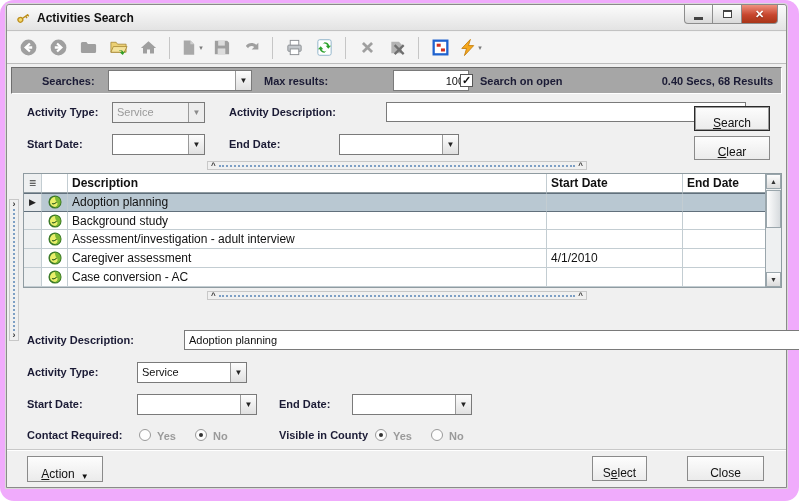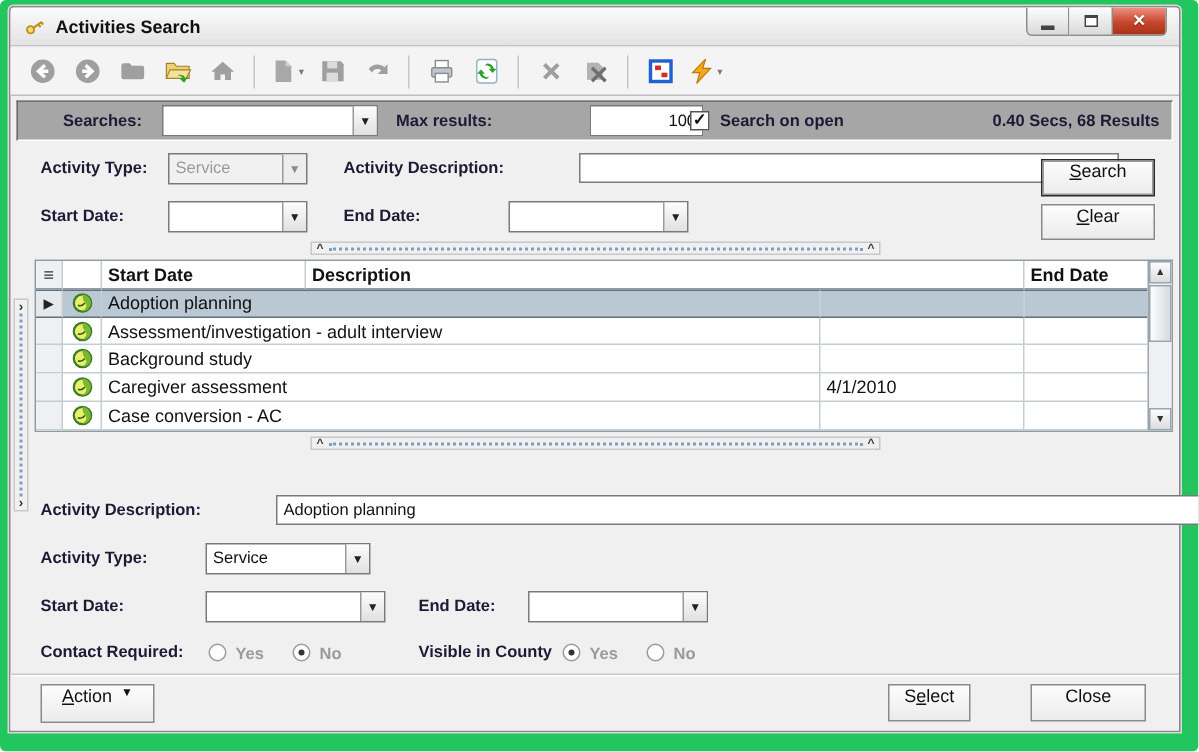--- a/index.html
+++ b/index.html
@@ -1,17 +1,17 @@
 <!DOCTYPE html>
 <html><head>
 <meta charset="utf-8">
 <style>
   * { margin:0; padding:0; box-sizing:border-box; }
   html,body { width:799px; height:501px; background:#fff; font-family:"Liberation Sans", sans-serif; }
-  .frame { position:relative; width:799px; height:501px; background:#22c55e; border-radius:4px; overflow:hidden; }
+  .frame { position:relative; width:799px; height:501px; background:#f0abfc; border-radius:14px; overflow:hidden; }
   .window { position:absolute; left:6px; top:4px; width:781px; height:484px; background:#f0f0f0;
             border:1px solid #8a8a8a; box-shadow:0 0 0 1px #d8d8d8; border-radius:3px 3px 0 0; }
 
   
   .titlebar { position:absolute; left:0; top:0; right:0; height:26px;
               background:linear-gradient(#fbfbfb,#e3e3e3); border-bottom:1px solid #c2c2c2;
               display:flex; align-items:center; padding-left:8px; border-radius:3px 3px 0 0; }
   .title-text { font-size:12px; font-weight:bold; color:#111; margin-left:6px; }
   .winbtns { position:absolute; right:8px; top:0; display:flex; }
   .wbtn { height:19px; border:1px solid #8d8d8d; border-top:none; display:flex; align-items:center; justify-content:center; }
@@ -46,21 +46,21 @@
             font-size:11px; padding:0 4px; color:#111;margin-left:47px; }
   .cbox { position:absolute; width:13px; height:13px; background:#fff; border:1px solid #555;
           font-size:11px; line-height:11px; text-align:center; color:#111; font-weight:bold; }
   .cbox[data-checked="true"]::after { content:"\2713"; }
   .status { position:absolute; right:8px; top:7px; font-size:11px; font-weight:bold; color:#1b1b35; }
 
   
   .filter { position:absolute; left:0; top:93px; right:0; height:66px; }
   .filter .lbl { position:absolute; }
   .btn { position:absolute; background:linear-gradient(#fdfdfd,#ebebeb); border:1px solid #8a8a8a;
-         font-size:12px; color:#111; display:flex; align-items:flex-start; justify-content:center;
+         font-size:12px; color:#111; display:flex; align-items:flex-end; justify-content:center;
          font-family:"Liberation Sans",sans-serif; }
   .btn.default { border:1px solid #2a2a2a; box-shadow:inset 0 0 0 1px #9a9a9a; }
   .mn { text-decoration:underline; }
 
   
   .hsplit { position:absolute; left:200px; width:380px; height:9px; background:#f0f0f0;
             border:1px solid #c8c8c8; display:flex; align-items:center; }
   .hsplit .sarr { font-size:8px; font-weight:bold; color:#333; line-height:7px; padding:0 3px; }
   .hsplit .dots { flex:1; border-top:2px dotted #7d9fc4; height:0; }
   .vsplit { position:absolute; left:2px; top:194px; width:10px; height:142px; background:#f0f0f0;
@@ -273,22 +273,22 @@
       <span class="sarr">^</span>
     </div>
 
     <div class="grid">
       <div class="gbody">
         <div class="grow head">
           <div class="gc c-sel">
               <span class="lines-ic">≡</span>
             </div>
           <div class="gc c-icon"></div>
+          <div class="gc c-desc">Description</div>
           <div class="gc c-start">Start Date</div>
-          <div class="gc c-desc">Description</div>
           <div class="gc c-end">End Date</div>
         </div>
 
         <div class="grow sel">
           <div class="gc c-sel">
               <span class="ptr">▶</span>
             </div>
           <div class="gc c-icon">
               <svg width="14" height="14" viewBox="0 0 14 14">
                 <circle cx="7" cy="7" r="5.8" fill="#e9ef6a" stroke="#3c7a28" stroke-width="1.5"></circle>
@@ -302,34 +302,34 @@
         </div>
         <div class="grow">
           <div class="gc c-sel"></div>
           <div class="gc c-icon">
               <svg width="14" height="14" viewBox="0 0 14 14">
                 <circle cx="7" cy="7" r="5.8" fill="#e9ef6a" stroke="#3c7a28" stroke-width="1.5"></circle>
                 <path d="M7 1.4a5.6 5.6 0 010 11.2c2.6-2 3.4-4 1.6-5.9C7.3 5.3 7 3.6 7 1.4z" fill="#7ab832"></path>
                 <path d="M4 8.6c1.6.5 3.4 0 4.6-1.6" stroke="#2e5f1e" stroke-width="1.1" fill="none"></path>
               </svg>
             </div>
-          <div class="gc c-desc">Assessment/investigation - adult interview</div>
+          <div class="gc c-desc">Background study</div>
           <div class="gc c-start"></div>
           <div class="gc c-end"></div>
         </div>
         <div class="grow">
           <div class="gc c-sel"></div>
           <div class="gc c-icon">
               <svg width="14" height="14" viewBox="0 0 14 14">
                 <circle cx="7" cy="7" r="5.8" fill="#e9ef6a" stroke="#3c7a28" stroke-width="1.5"></circle>
                 <path d="M7 1.4a5.6 5.6 0 010 11.2c2.6-2 3.4-4 1.6-5.9C7.3 5.3 7 3.6 7 1.4z" fill="#7ab832"></path>
                 <path d="M4 8.6c1.6.5 3.4 0 4.6-1.6" stroke="#2e5f1e" stroke-width="1.1" fill="none"></path>
               </svg>
             </div>
-          <div class="gc c-desc">Background study</div>
+          <div class="gc c-desc">Assessment/investigation - adult interview</div>
           <div class="gc c-start"></div>
           <div class="gc c-end"></div>
         </div>
         <div class="grow">
           <div class="gc c-sel"></div>
           <div class="gc c-icon">
               <svg width="14" height="14" viewBox="0 0 14 14">
                 <circle cx="7" cy="7" r="5.8" fill="#e9ef6a" stroke="#3c7a28" stroke-width="1.5"></circle>
                 <path d="M7 1.4a5.6 5.6 0 010 11.2c2.6-2 3.4-4 1.6-5.9C7.3 5.3 7 3.6 7 1.4z" fill="#7ab832"></path>
                 <path d="M4 8.6c1.6.5 3.4 0 4.6-1.6" stroke="#2e5f1e" stroke-width="1.1" fill="none"></path>

